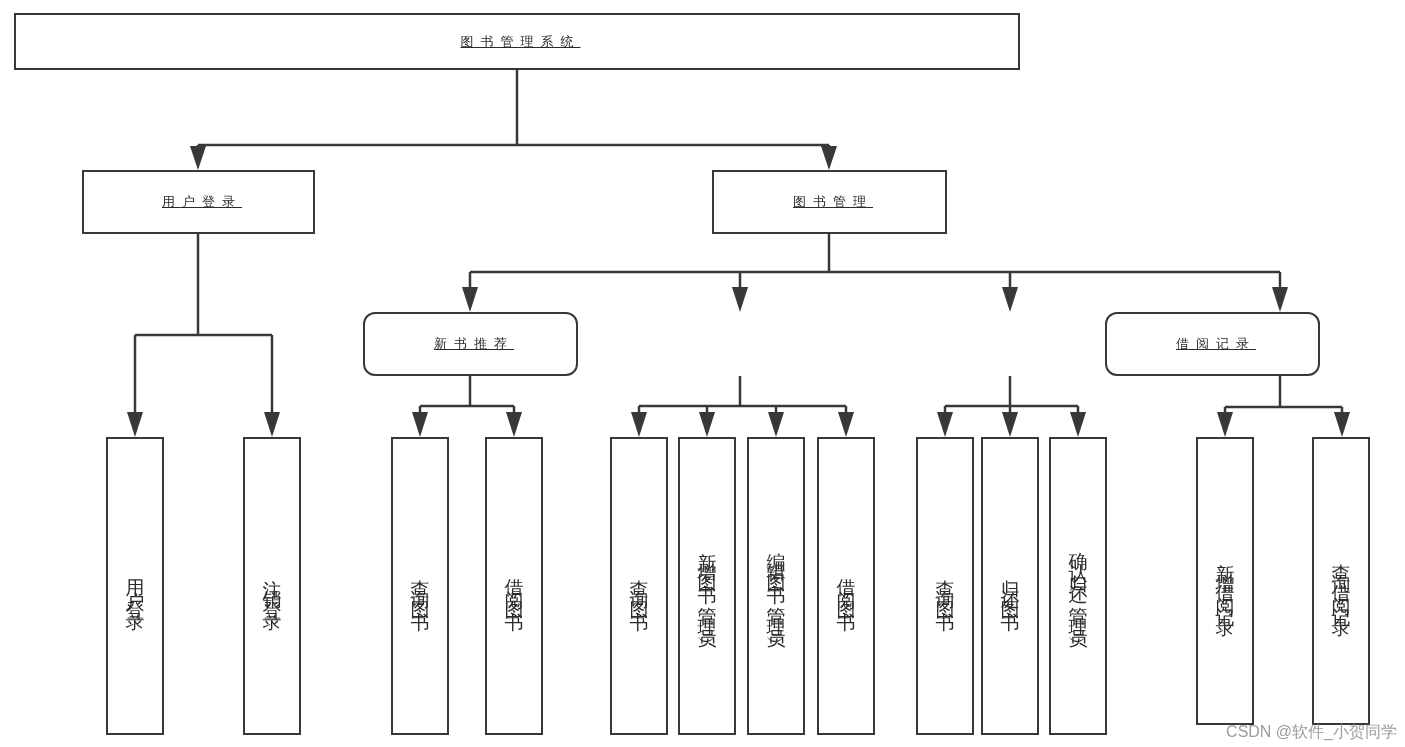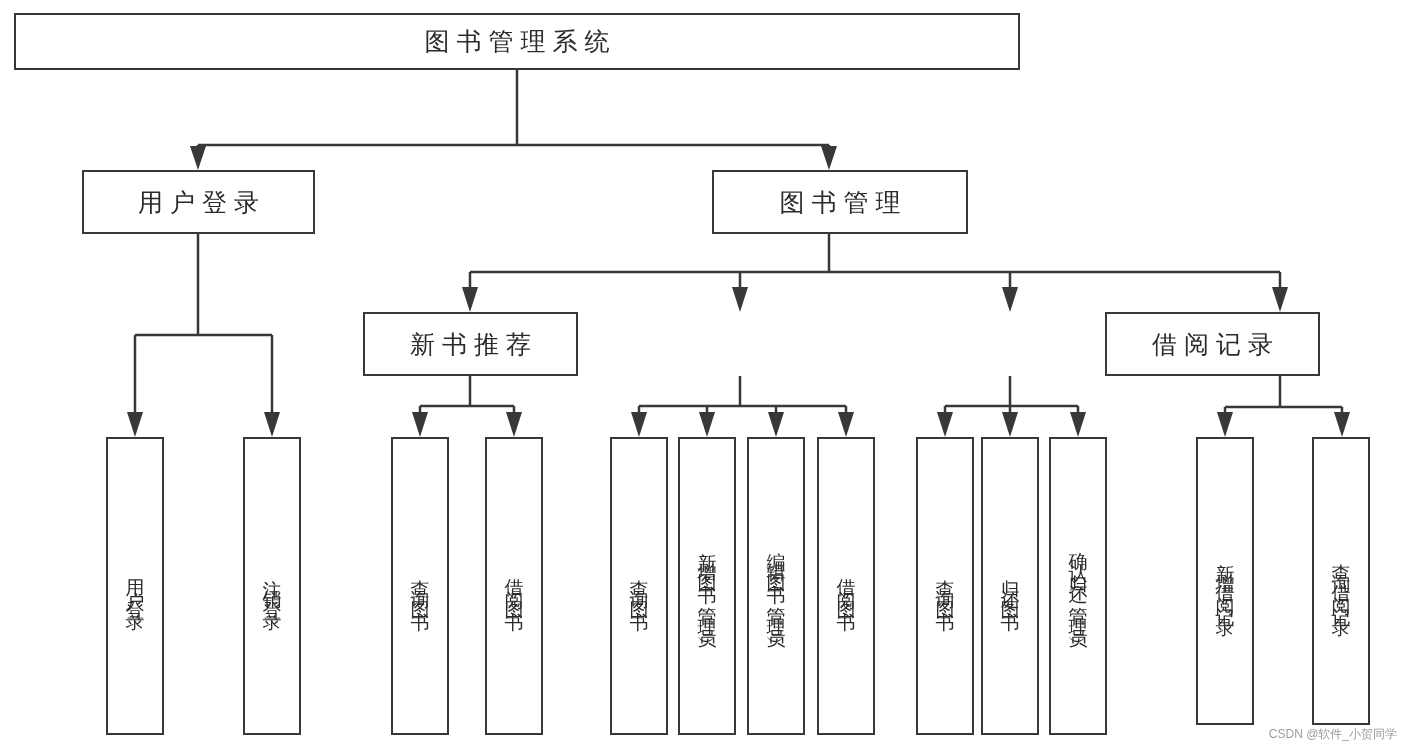--- a/index.html
+++ b/index.html
@@ -24,31 +24,32 @@
   .node {
     position: absolute;
     background: #fff;
     border: 2.5px solid var(--line);
     display: flex;
     align-items: center;
     justify-content: center;
     z-index: 2;
   }
   .node .lbl {
-    font-size: 25px;
+    font-size: 13px;
     letter-spacing: 7px;
     text-indent: 7px;
     color: var(--text);
     white-space: nowrap;
+    text-decoration: underline;
   }
   
   .root   { left: 14px;  top: 13px;  width: 1006px; height: 57px; }
   .lv2-a  { left: 82px;  top: 170px; width: 233px;  height: 64px; }
-  .lv2-b  { left: 712px; top: 170px; width: 256px;  height: 64px; }
-  .lv3    { top: 312px;  width: 215px; height: 64px; }
+  .lv2-b  { left: 712px; top: 170px; width: 235px;  height: 64px; }
+  .lv3    { top: 312px;  width: 215px; height: 64px; border-radius: 12px; }
   .lv3-a  { left: 363px; }
   .lv3-b  { left: 633px; }
   .lv3-c  { left: 903px; }
   .lv3-d  { left: 1105px; }
 
   
   .leaf {
     position: absolute;
     top: 437px;
     width: 58px;
@@ -80,21 +81,21 @@
   .l9  { left: 916px; }
   .l10 { left: 981px; }
   .l11 { left: 1049px; }
   .l12 { left: 1196px; }
   .l13 { left: 1312px; }
 
   .watermark {
     position: absolute;
     right: 8px;
     bottom: 4px;
-    font-size: 12px;
+    font-size: 16px;
     color: var(--wm);
     z-index: 3;
     white-space: nowrap;
   }
 </style>
 </head>
 <body>
 
 <div class="stage">
 

